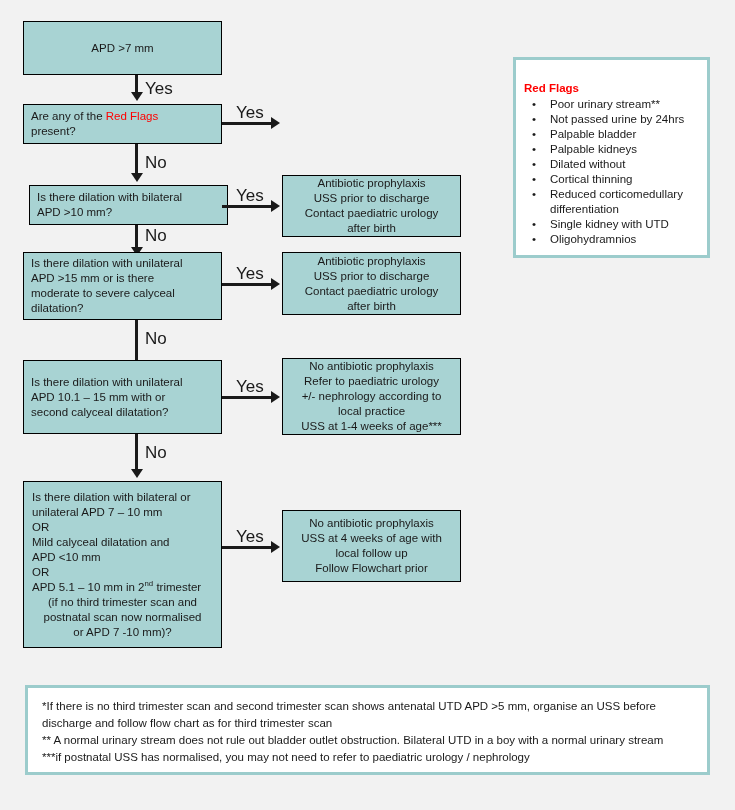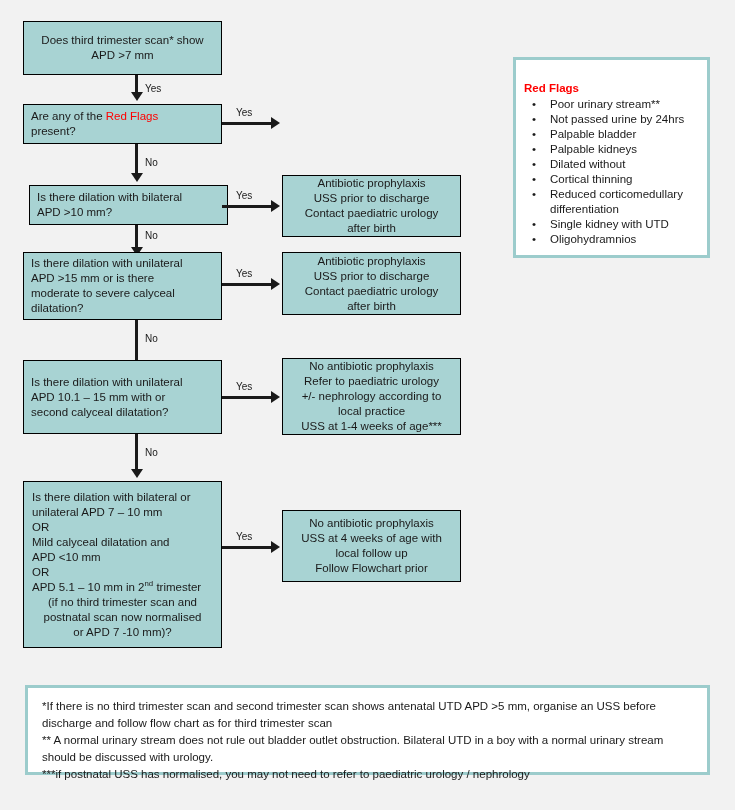--- a/index.html
+++ b/index.html
@@ -60,21 +60,21 @@
   .harrow {
     position: absolute;
     width: 0;
     height: 0;
     border-top: 6px solid transparent;
     border-bottom: 6px solid transparent;
     border-left: 9px solid #1a1a1a;
   }
   .edge-label {
     position: absolute;
-    font-size: 10px;
+    font-size: 17px;
     line-height: 13px;
     color: #1a1a1a;
     white-space: nowrap;
   }
 
   
   .panel {
     position: absolute;
     box-sizing: border-box;
     background: #ffffff;
@@ -109,21 +109,20 @@
     line-height: 17px;
     color: #1a1a1a;
   }
 </style>
 </head>
 <body>
 
 <div id="page">
 
   <div class="fbox center" style="left:23px; top:21px; width:199px; height:54px;">
-    <div class="line">Does third trimester scan* show</div>
     <div class="line">APD &gt;7 mm</div>
   </div>
 
   <div class="vline" style="left:135px; top:75px; width:3px; height:19px;"></div>
   <div class="varrow" style="left:131px; top:92px;"></div>
   <div class="edge-label" style="left:145px; top:82px;">Yes</div>
 
   <div class="fbox left" style="left:23px; top:104px; width:199px; height:40px;">
     <div class="line"><span>Are any of the </span><span class="red">Red Flags</span></div>
     <div class="line">present?</div>
@@ -242,17 +241,16 @@
       <li><span class="bullet">•</span><span>Reduced corticomedullary differentiation</span></li>
       <li><span class="bullet">•</span><span>Single kidney with UTD</span></li>
       <li><span class="bullet">•</span><span>Oligohydramnios</span></li>
     </ul>
   </div>
 
   <div class="panel" style="left:25px; top:685px; width:685px; height:90px; padding:10px 14px;">
     <div class="note-line">*If there is no third trimester scan and second trimester scan shows antenatal UTD APD &gt;5 mm, organise an USS before</div>
     <div class="note-line">discharge and follow flow chart as for third trimester scan</div>
     <div class="note-line">** A normal urinary stream does not rule out bladder outlet obstruction. Bilateral UTD in a boy with a normal urinary stream</div>
-    <div class="note-line">should be discussed with urology.</div>
     <div class="note-line">***if postnatal USS has normalised, you may not need to refer to paediatric urology / nephrology</div>
   </div>
 
 </div>
 
 </body></html>

